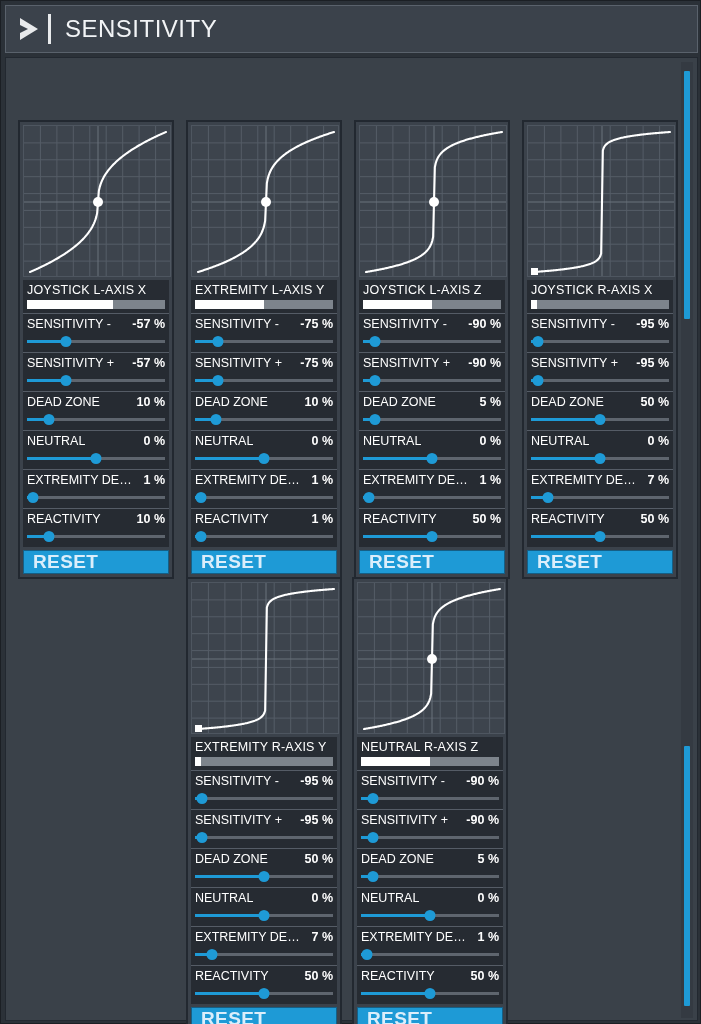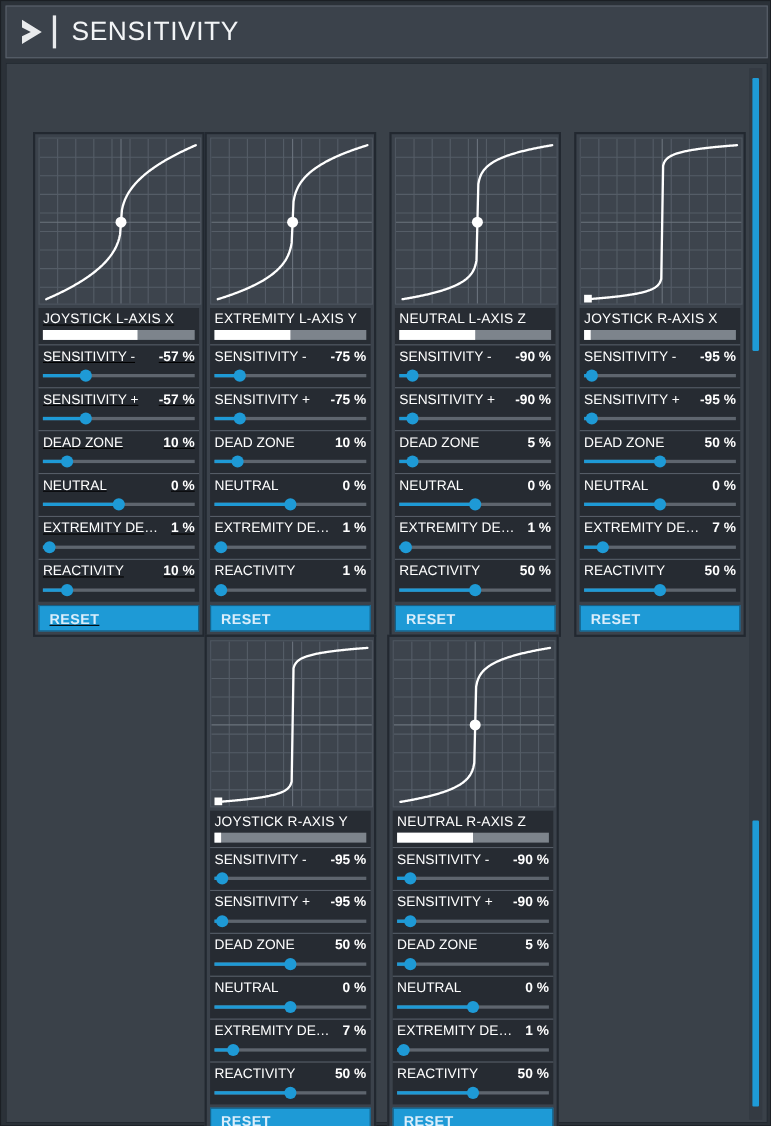--- a/index.html
+++ b/index.html
@@ -148,21 +148,21 @@
     margin-top: 3px;
     height: 24px;
     background: #1e9ad6;
     border: 1px solid #155f86;
     display: flex; align-items: center;
     cursor: pointer;
   }
   .reset-label {
     margin-left: 9px;
     color: #dbeefb;
-    font-size: 13px;
+    font-size: 19px;
     font-weight: bold;
     letter-spacing: 0.4px;
   }
 </style>
 </head>
 <body>
 
 <div id="root">
 
   <div class="header">
@@ -170,21 +170,21 @@
       <svg width="22" height="26" viewBox="0 0 22 26">
         <polygon points="2,2 20,13 2,24 2,17 10,13 2,9" fill="#e8eaec"></polygon>
       </svg>
     </div>
     <div class="hdr-divider"></div>
     <div class="hdr-title">SENSITIVITY</div>
   </div>
 
   <div class="body-area">
     <div id="panel-host">
-        <div class="panel" style="left: 24px; top: 62px; text-decoration: underline;">
+        <div class="panel" style="left: 12px; top: 62px;">
           <div class="graph">
             <svg width="148" height="152" viewBox="0 0 148 152">
               <line x1="16.4" y1="0" x2="16.4" y2="152" stroke="#555d67" stroke-width="1"></line>
               <line x1="32.9" y1="0" x2="32.9" y2="152" stroke="#555d67" stroke-width="1"></line>
               <line x1="49.3" y1="0" x2="49.3" y2="152" stroke="#555d67" stroke-width="1"></line>
               <line x1="65.8" y1="0" x2="65.8" y2="152" stroke="#555d67" stroke-width="1"></line>
               <line x1="82.2" y1="0" x2="82.2" y2="152" stroke="#555d67" stroke-width="1"></line>
               <line x1="98.7" y1="0" x2="98.7" y2="152" stroke="#555d67" stroke-width="1"></line>
               <line x1="115.1" y1="0" x2="115.1" y2="152" stroke="#555d67" stroke-width="1"></line>
               <line x1="131.6" y1="0" x2="131.6" y2="152" stroke="#555d67" stroke-width="1"></line>
@@ -398,21 +398,21 @@
               <line x1="0" y1="101.3" x2="148" y2="101.3" stroke="#555d67" stroke-width="1"></line>
               <line x1="0" y1="118.2" x2="148" y2="118.2" stroke="#555d67" stroke-width="1"></line>
               <line x1="0" y1="135.1" x2="148" y2="135.1" stroke="#555d67" stroke-width="1"></line>
               <line x1="74" y1="0" x2="74" y2="152" stroke="#6b737d" stroke-width="1"></line>
               <line x1="0" y1="76" x2="148" y2="76" stroke="#6b737d" stroke-width="1"></line>
               <polyline points="6.00,146.00 6.85,145.86 7.70,145.72 8.55,145.57 9.40,145.43 10.25,145.28 11.10,145.13 11.95,144.98 12.80,144.83 13.65,144.68 14.50,144.52 15.35,144.36 16.20,144.20 17.05,144.04 17.90,143.88 18.75,143.71 19.60,143.54 20.45,143.37 21.30,143.20 22.15,143.03 23.00,142.85 23.85,142.67 24.70,142.49 25.55,142.30 26.40,142.12 27.25,141.93 28.10,141.73 28.95,141.54 29.80,141.34 30.65,141.14 31.50,140.93 32.35,140.72 33.20,140.51 34.05,140.29 34.90,140.07 35.75,139.84 36.60,139.61 37.45,139.38 38.30,139.14 39.15,138.90 40.00,138.65 40.85,138.40 41.70,138.14 42.55,137.88 43.40,137.60 44.25,137.33 45.10,137.04 45.95,136.75 46.80,136.45 47.65,136.15 48.50,135.83 49.35,135.51 50.20,135.18 51.05,134.83 51.90,134.48 52.75,134.11 53.60,133.73 54.45,133.34 55.30,132.94 56.15,132.51 57.00,132.07 57.85,131.62 58.70,131.14 59.55,130.64 60.40,130.11 61.25,129.55 62.10,128.96 62.95,128.34 63.80,127.67 64.65,126.96 65.50,126.19 66.35,125.35 67.20,124.43 68.05,123.40 68.90,122.25 69.75,120.92 70.60,119.34 71.45,117.39 72.30,114.79 73.15,110.72 74.00,76.00 74.85,41.28 75.70,37.21 76.55,34.61 77.40,32.66 78.25,31.08 79.10,29.75 79.95,28.60 80.80,27.57 81.65,26.65 82.50,25.81 83.35,25.04 84.20,24.33 85.05,23.66 85.90,23.04 86.75,22.45 87.60,21.89 88.45,21.36 89.30,20.86 90.15,20.38 91.00,19.93 91.85,19.49 92.70,19.06 93.55,18.66 94.40,18.27 95.25,17.89 96.10,17.52 96.95,17.17 97.80,16.82 98.65,16.49 99.50,16.17 100.35,15.85 101.20,15.55 102.05,15.25 102.90,14.96 103.75,14.67 104.60,14.40 105.45,14.12 106.30,13.86 107.15,13.60 108.00,13.35 108.85,13.10 109.70,12.86 110.55,12.62 111.40,12.39 112.25,12.16 113.10,11.93 113.95,11.71 114.80,11.49 115.65,11.28 116.50,11.07 117.35,10.86 118.20,10.66 119.05,10.46 119.90,10.27 120.75,10.07 121.60,9.88 122.45,9.70 123.30,9.51 124.15,9.33 125.00,9.15 125.85,8.97 126.70,8.80 127.55,8.63 128.40,8.46 129.25,8.29 130.10,8.12 130.95,7.96 131.80,7.80 132.65,7.64 133.50,7.48 134.35,7.32 135.20,7.17 136.05,7.02 136.90,6.87 137.75,6.72 138.60,6.57 139.45,6.43 140.30,6.28 141.15,6.14 142.00,6.00" fill="none" stroke="#ffffff" stroke-width="2.1" stroke-linejoin="round" stroke-linecap="round"></polyline>
               <circle cx="74.0" cy="76.0" r="5" fill="#ffffff"></circle>
             </svg>
           </div>
           <div class="axis-title-box">  
-            <div class="axis-title">NEUTRAL L-AXIS Z</div>  
+            <div class="axis-title">JOYSTICK L-AXIS Z</div>  
             <div class="axis-bar">    
               <div class="axis-bar-fill" style="width:50%"></div>  
             </div>
           </div>
           <div class="row">  
             <div class="row-top">    
               <span class="row-label">SENSITIVITY -</span>    
               <span class="row-value">-90 %</span>  
             </div>  
             <div class="slider">    
@@ -600,21 +600,21 @@
               <line x1="0" y1="101.3" x2="148" y2="101.3" stroke="#555d67" stroke-width="1"></line>
               <line x1="0" y1="118.2" x2="148" y2="118.2" stroke="#555d67" stroke-width="1"></line>
               <line x1="0" y1="135.1" x2="148" y2="135.1" stroke="#555d67" stroke-width="1"></line>
               <line x1="74" y1="0" x2="74" y2="152" stroke="#6b737d" stroke-width="1"></line>
               <line x1="0" y1="76" x2="148" y2="76" stroke="#6b737d" stroke-width="1"></line>
               <polyline points="6.00,146.00 6.85,145.94 7.70,145.88 8.55,145.81 9.40,145.75 10.25,145.68 11.10,145.62 11.95,145.55 12.80,145.49 13.65,145.42 14.50,145.35 15.35,145.28 16.20,145.21 17.05,145.14 17.90,145.06 18.75,144.99 19.60,144.92 20.45,144.84 21.30,144.76 22.15,144.68 23.00,144.60 23.85,144.52 24.70,144.44 25.55,144.36 26.40,144.27 27.25,144.19 28.10,144.10 28.95,144.01 29.80,143.92 30.65,143.83 31.50,143.73 32.35,143.64 33.20,143.54 34.05,143.44 34.90,143.34 35.75,143.24 36.60,143.13 37.45,143.02 38.30,142.91 39.15,142.80 40.00,142.68 40.85,142.57 41.70,142.45 42.55,142.32 43.40,142.19 44.25,142.06 45.10,141.93 45.95,141.79 46.80,141.65 47.65,141.51 48.50,141.36 49.35,141.20 50.20,141.04 51.05,140.87 51.90,140.70 52.75,140.53 53.60,140.34 54.45,140.15 55.30,139.95 56.15,139.74 57.00,139.53 57.85,139.30 58.70,139.06 59.55,138.81 60.40,138.54 61.25,138.26 62.10,137.96 62.95,137.64 63.80,137.29 64.65,136.92 65.50,136.52 66.35,136.07 67.20,135.58 68.05,135.03 68.90,134.39 69.75,133.65 70.60,132.76 71.45,131.63 72.30,130.07 73.15,127.51 74.00,76.00 74.85,24.49 75.70,21.93 76.55,20.37 77.40,19.24 78.25,18.35 79.10,17.61 79.95,16.97 80.80,16.42 81.65,15.93 82.50,15.48 83.35,15.08 84.20,14.71 85.05,14.36 85.90,14.04 86.75,13.74 87.60,13.46 88.45,13.19 89.30,12.94 90.15,12.70 91.00,12.47 91.85,12.26 92.70,12.05 93.55,11.85 94.40,11.66 95.25,11.47 96.10,11.30 96.95,11.13 97.80,10.96 98.65,10.80 99.50,10.64 100.35,10.49 101.20,10.35 102.05,10.21 102.90,10.07 103.75,9.94 104.60,9.81 105.45,9.68 106.30,9.55 107.15,9.43 108.00,9.32 108.85,9.20 109.70,9.09 110.55,8.98 111.40,8.87 112.25,8.76 113.10,8.66 113.95,8.56 114.80,8.46 115.65,8.36 116.50,8.27 117.35,8.17 118.20,8.08 119.05,7.99 119.90,7.90 120.75,7.81 121.60,7.73 122.45,7.64 123.30,7.56 124.15,7.48 125.00,7.40 125.85,7.32 126.70,7.24 127.55,7.16 128.40,7.08 129.25,7.01 130.10,6.94 130.95,6.86 131.80,6.79 132.65,6.72 133.50,6.65 134.35,6.58 135.20,6.51 136.05,6.45 136.90,6.38 137.75,6.32 138.60,6.25 139.45,6.19 140.30,6.12 141.15,6.06 142.00,6.00" fill="none" stroke="#ffffff" stroke-width="2.1" stroke-linejoin="round" stroke-linecap="round"></polyline>
               <rect x="3" y="142" width="7" height="7" fill="#ffffff"></rect>
             </svg>
           </div>
           <div class="axis-title-box">  
-            <div class="axis-title">JOYSTICK R-AXIS Y</div>  
+            <div class="axis-title">EXTREMITY R-AXIS Y</div>  
             <div class="axis-bar">    
               <div class="axis-bar-fill" style="width:4%"></div>  
             </div>
           </div>
           <div class="row">  
             <div class="row-top">    
               <span class="row-label">SENSITIVITY -</span>    
               <span class="row-value">-95 %</span>  
             </div>  
             <div class="slider">    

